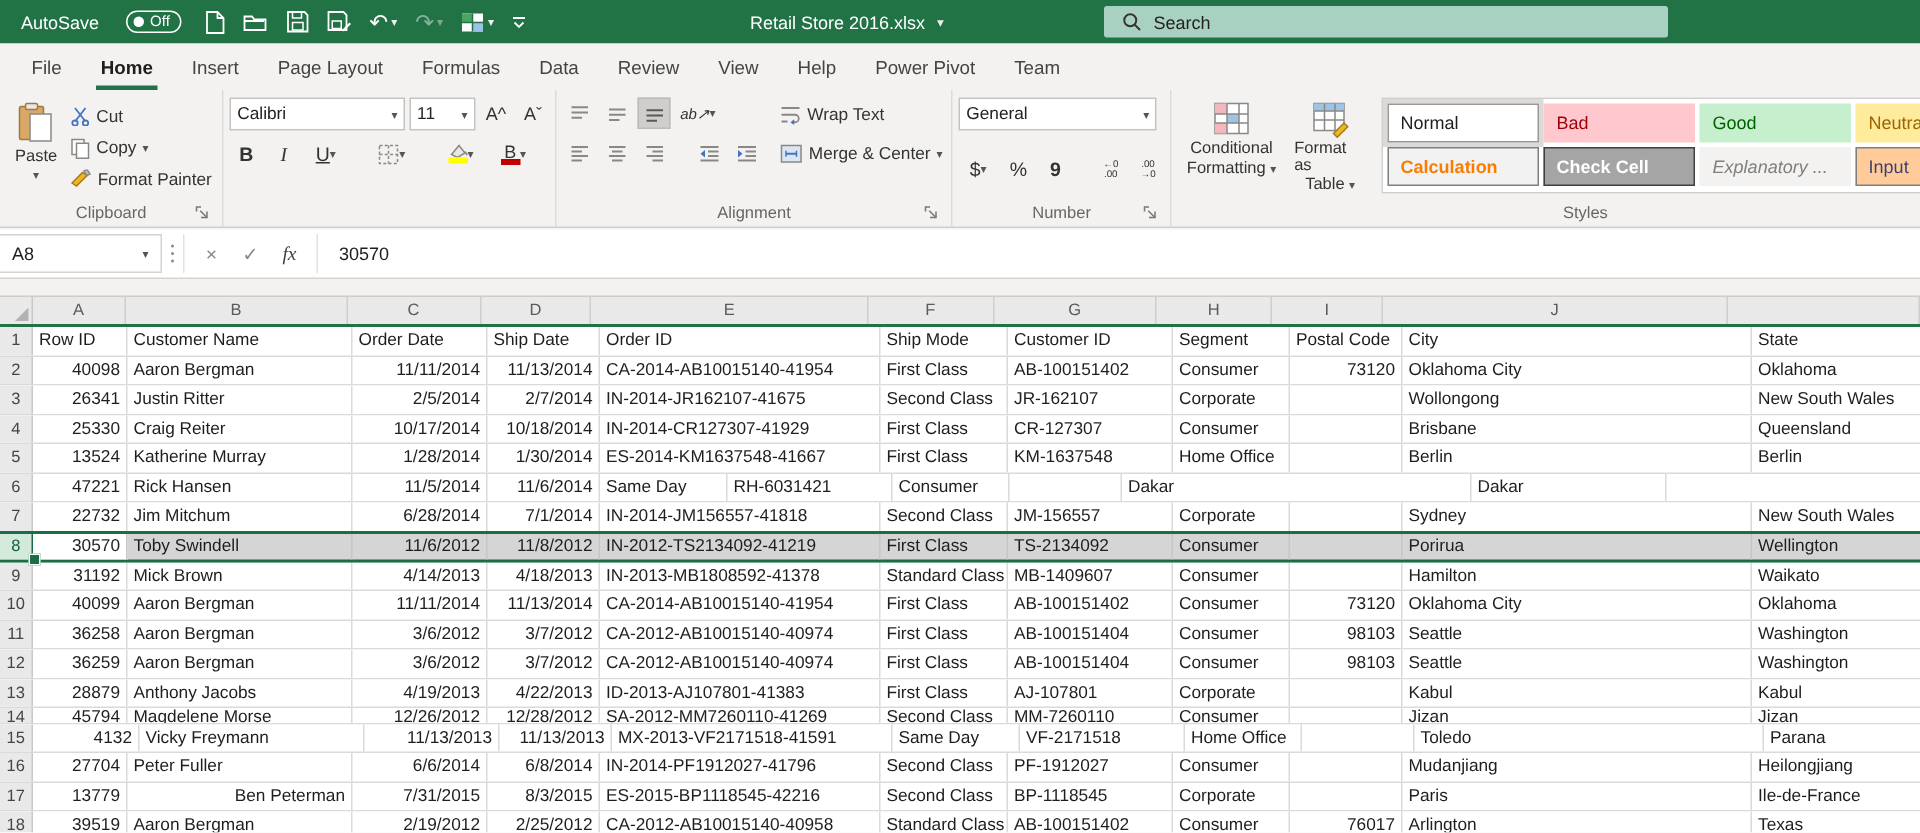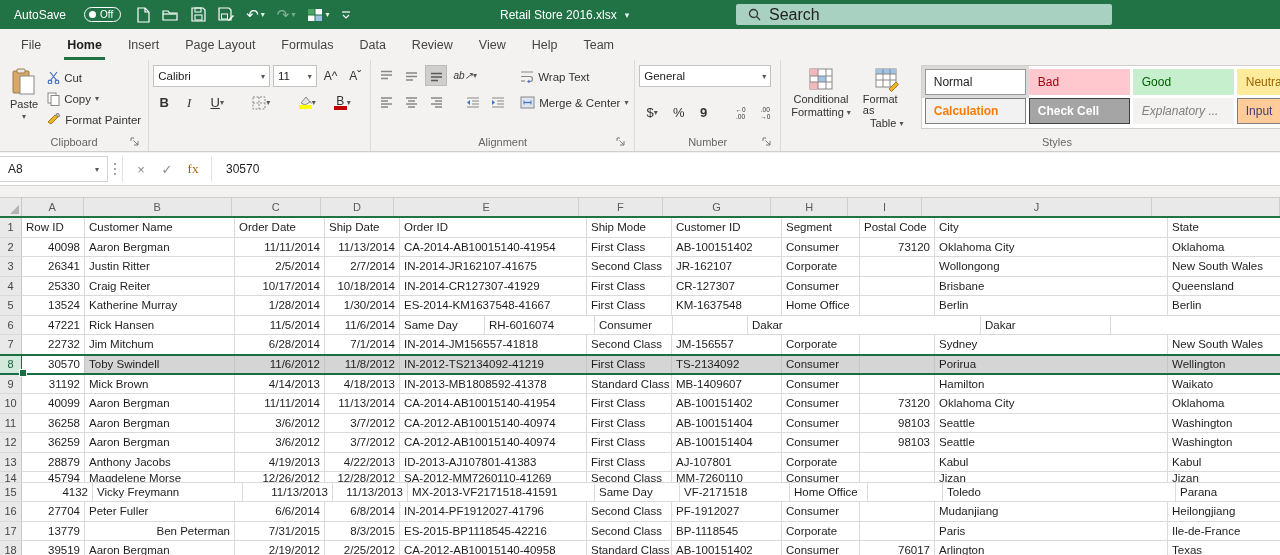--- a/index.html
+++ b/index.html
@@ -12,21 +12,21 @@
   .autosave { display:flex; align-items:center; gap:18px; padding:0 10px 0 14px; font-size:12px; }
   .toggle { display:flex; align-items:center; gap:4px; border:1px solid #fff; border-radius:9px; padding:1px 7px 1px 4px; font-size:10px; }
   .toggle .dot { width:7px; height:7px; border-radius:50%; background:#fff; }
   .qat { display:flex; align-items:center; gap:2px; }
   .qbtn { display:flex; align-items:center; justify-content:center; height:24px; padding:0 5px; color:#fff; }
   .qbtn svg { display:block; }
   .qcaret { font-size:8px; margin-left:2px; opacity:.9; }
   .disabled { opacity:.45; }
   .doc-title { position:absolute; left:500px; top:0; height:29px; display:flex; align-items:center; gap:6px; font-size:12px; white-space:nowrap; }
   .doc-title .qcaret { font-size:9px; }
-  .searchbox { position:absolute; left:736px; top:4px; width:376px; height:21px; background:#a9d1c1; border-radius:2px; display:flex; align-items:center; gap:8px; padding-left:12px; color:#222; font-size:16px; }
+  .searchbox { position:absolute; left:736px; top:4px; width:376px; height:21px; background:#a9d1c1; border-radius:2px; display:flex; align-items:center; gap:8px; padding-left:12px; color:#222; font-size:12px; }
   .searchbox svg { display:block; }
 
   
   .tabbar { position:absolute; top:29px; left:0; width:1280px; height:31px; background:#f3f2f1; display:flex; align-items:stretch; padding-left:8px; }
   .tab { display:flex; align-items:center; padding:0 13px; font-size:12.5px; color:#444; position:relative; white-space:nowrap; }
   .tab.active { color:#1e1e1e; font-weight:700; }
   .tab.active::after { content:""; position:absolute; left:10px; right:10px; bottom:0; height:3px; background:#217346; }
 
   
   .ribbon { position:absolute; top:60px; left:0; width:1280px; height:92px; background:#f3f2f1; border-bottom:1px solid #d1cfcd; display:flex; }
@@ -56,21 +56,21 @@
   .gal-item { display:flex; align-items:center; padding-left:8px; font-size:12px; border:1px solid transparent; white-space:nowrap; overflow:hidden; }
   .gal-item.normal-sel { border:1px solid #9a9896; box-shadow:0 0 0 3px #dcdad8; }
 
   
   .formulabar { position:absolute; top:153px; left:0; width:1280px; height:33px; background:#fff; border-bottom:1px solid #d6d4d2; display:flex; align-items:center; }
   .namebox { width:108px; height:26px; margin-left:0; border:1px solid #d6d4d2; border-left:none; display:flex; align-items:center; justify-content:space-between; padding:0 8px; font-size:12px; }
   .fb-handle { width:14px; display:flex; align-items:center; justify-content:center; }
   .dots { width:2px; height:2px; border-radius:50%; background:#8a8886; box-shadow:0 5px 0 #8a8886, 0 -5px 0 #8a8886; }
   .fb-btns { display:flex; align-items:center; gap:2px; border:1px solid #e4e2e0; border-top:none; border-bottom:none; height:26px; padding:0 6px; }
   .fb-btn { width:24px; text-align:center; color:#8a8886; font-size:13px; }
-  .fx { font-family:"Liberation Serif",serif; color:#a16207; }
+  .fx { font-family:"Liberation Serif",serif; font-style:italic; color:#404040; }
   .fb-value { padding-left:14px; font-size:12px; color:#1e1e1e; }
 
   .gapstrip { position:absolute; top:186px; left:0; width:1280px; height:12px; background:#f3f2f1; border-bottom:1px solid #cfcdcb; }
 
   
   .grid { position:absolute; top:198px; left:0; width:1280px; height:357px; background:#fff; overflow:hidden; font-size:11.5px; }
   .letters { display:flex; height:20px; background:#e9e9e9; border-bottom:2px solid #217346; }
   .corner { width:22px; height:100%; background:#e9e9e9; border-right:1px solid #c8c8c8; position:relative; }
   .corner::after { content:""; position:absolute; right:2px; bottom:2px; border-left:9px solid transparent; border-bottom:9px solid #b5b3b1; }
   .letter { display:flex; align-items:center; justify-content:center; color:#5c5a58; border-right:1px solid #cecece; font-size:11px; }
@@ -165,20 +165,21 @@
   <div class="tabbar" id="tabbar">
       <div class="tab">File</div>
       <div class="tab active">Home</div>
       <div class="tab">Insert</div>
       <div class="tab">Page Layout</div>
       <div class="tab">Formulas</div>
       <div class="tab">Data</div>
       <div class="tab">Review</div>
       <div class="tab">View</div>
       <div class="tab">Help</div>
+      <div class="tab">Power Pivot</div>
       <div class="tab">Team</div>
     </div>
 
   <div class="ribbon">
 
     <div class="rgroup" style="width:152px;">
       <div class="rcontent">
         <div class="bigbtn">
           <svg width="24" height="28" viewBox="0 0 24 28">
               <rect x="1" y="3" width="16" height="22" rx="1" fill="#d8a866" stroke="#9c7a44"></rect>
@@ -560,21 +561,21 @@
         <div class="cell" style="width: 233px; text-align: left;">Berlin</div>
         <div class="cell" style="width: 130px; text-align: left;">Berlin</div>
       </div>
       <div class="grow">
         <div class="rnum">6</div>
         <div class="cell" style="width: 63px; text-align: right;">47221</div>
         <div class="cell" style="width: 150px; text-align: left;">Rick Hansen</div>
         <div class="cell" style="width: 90px; text-align: right;">11/5/2014</div>
         <div class="cell" style="width: 75px; text-align: right;">11/6/2014</div>
         <div class="cell" style="width: 85px; text-align: left;">Same Day</div>
-        <div class="cell" style="width: 110px; text-align: left;">RH-6016074</div>
+        <div class="cell" style="width: 110px; text-align: left;">RH-6031421</div>
         <div class="cell" style="width: 78px; text-align: left;">Consumer</div>
         <div class="cell" style="width: 75px; text-align: right;"></div>
         <div class="cell" style="width: 233px; text-align: left;">Dakar</div>
         <div class="cell" style="width: 130px; text-align: left;">Dakar</div>
       </div>
       <div class="grow">
         <div class="rnum">7</div>
         <div class="cell" style="width: 63px; text-align: right;">22732</div>
         <div class="cell" style="width: 150px; text-align: left;">Jim Mitchum</div>
         <div class="cell" style="width: 90px; text-align: right;">6/28/2014</div>

